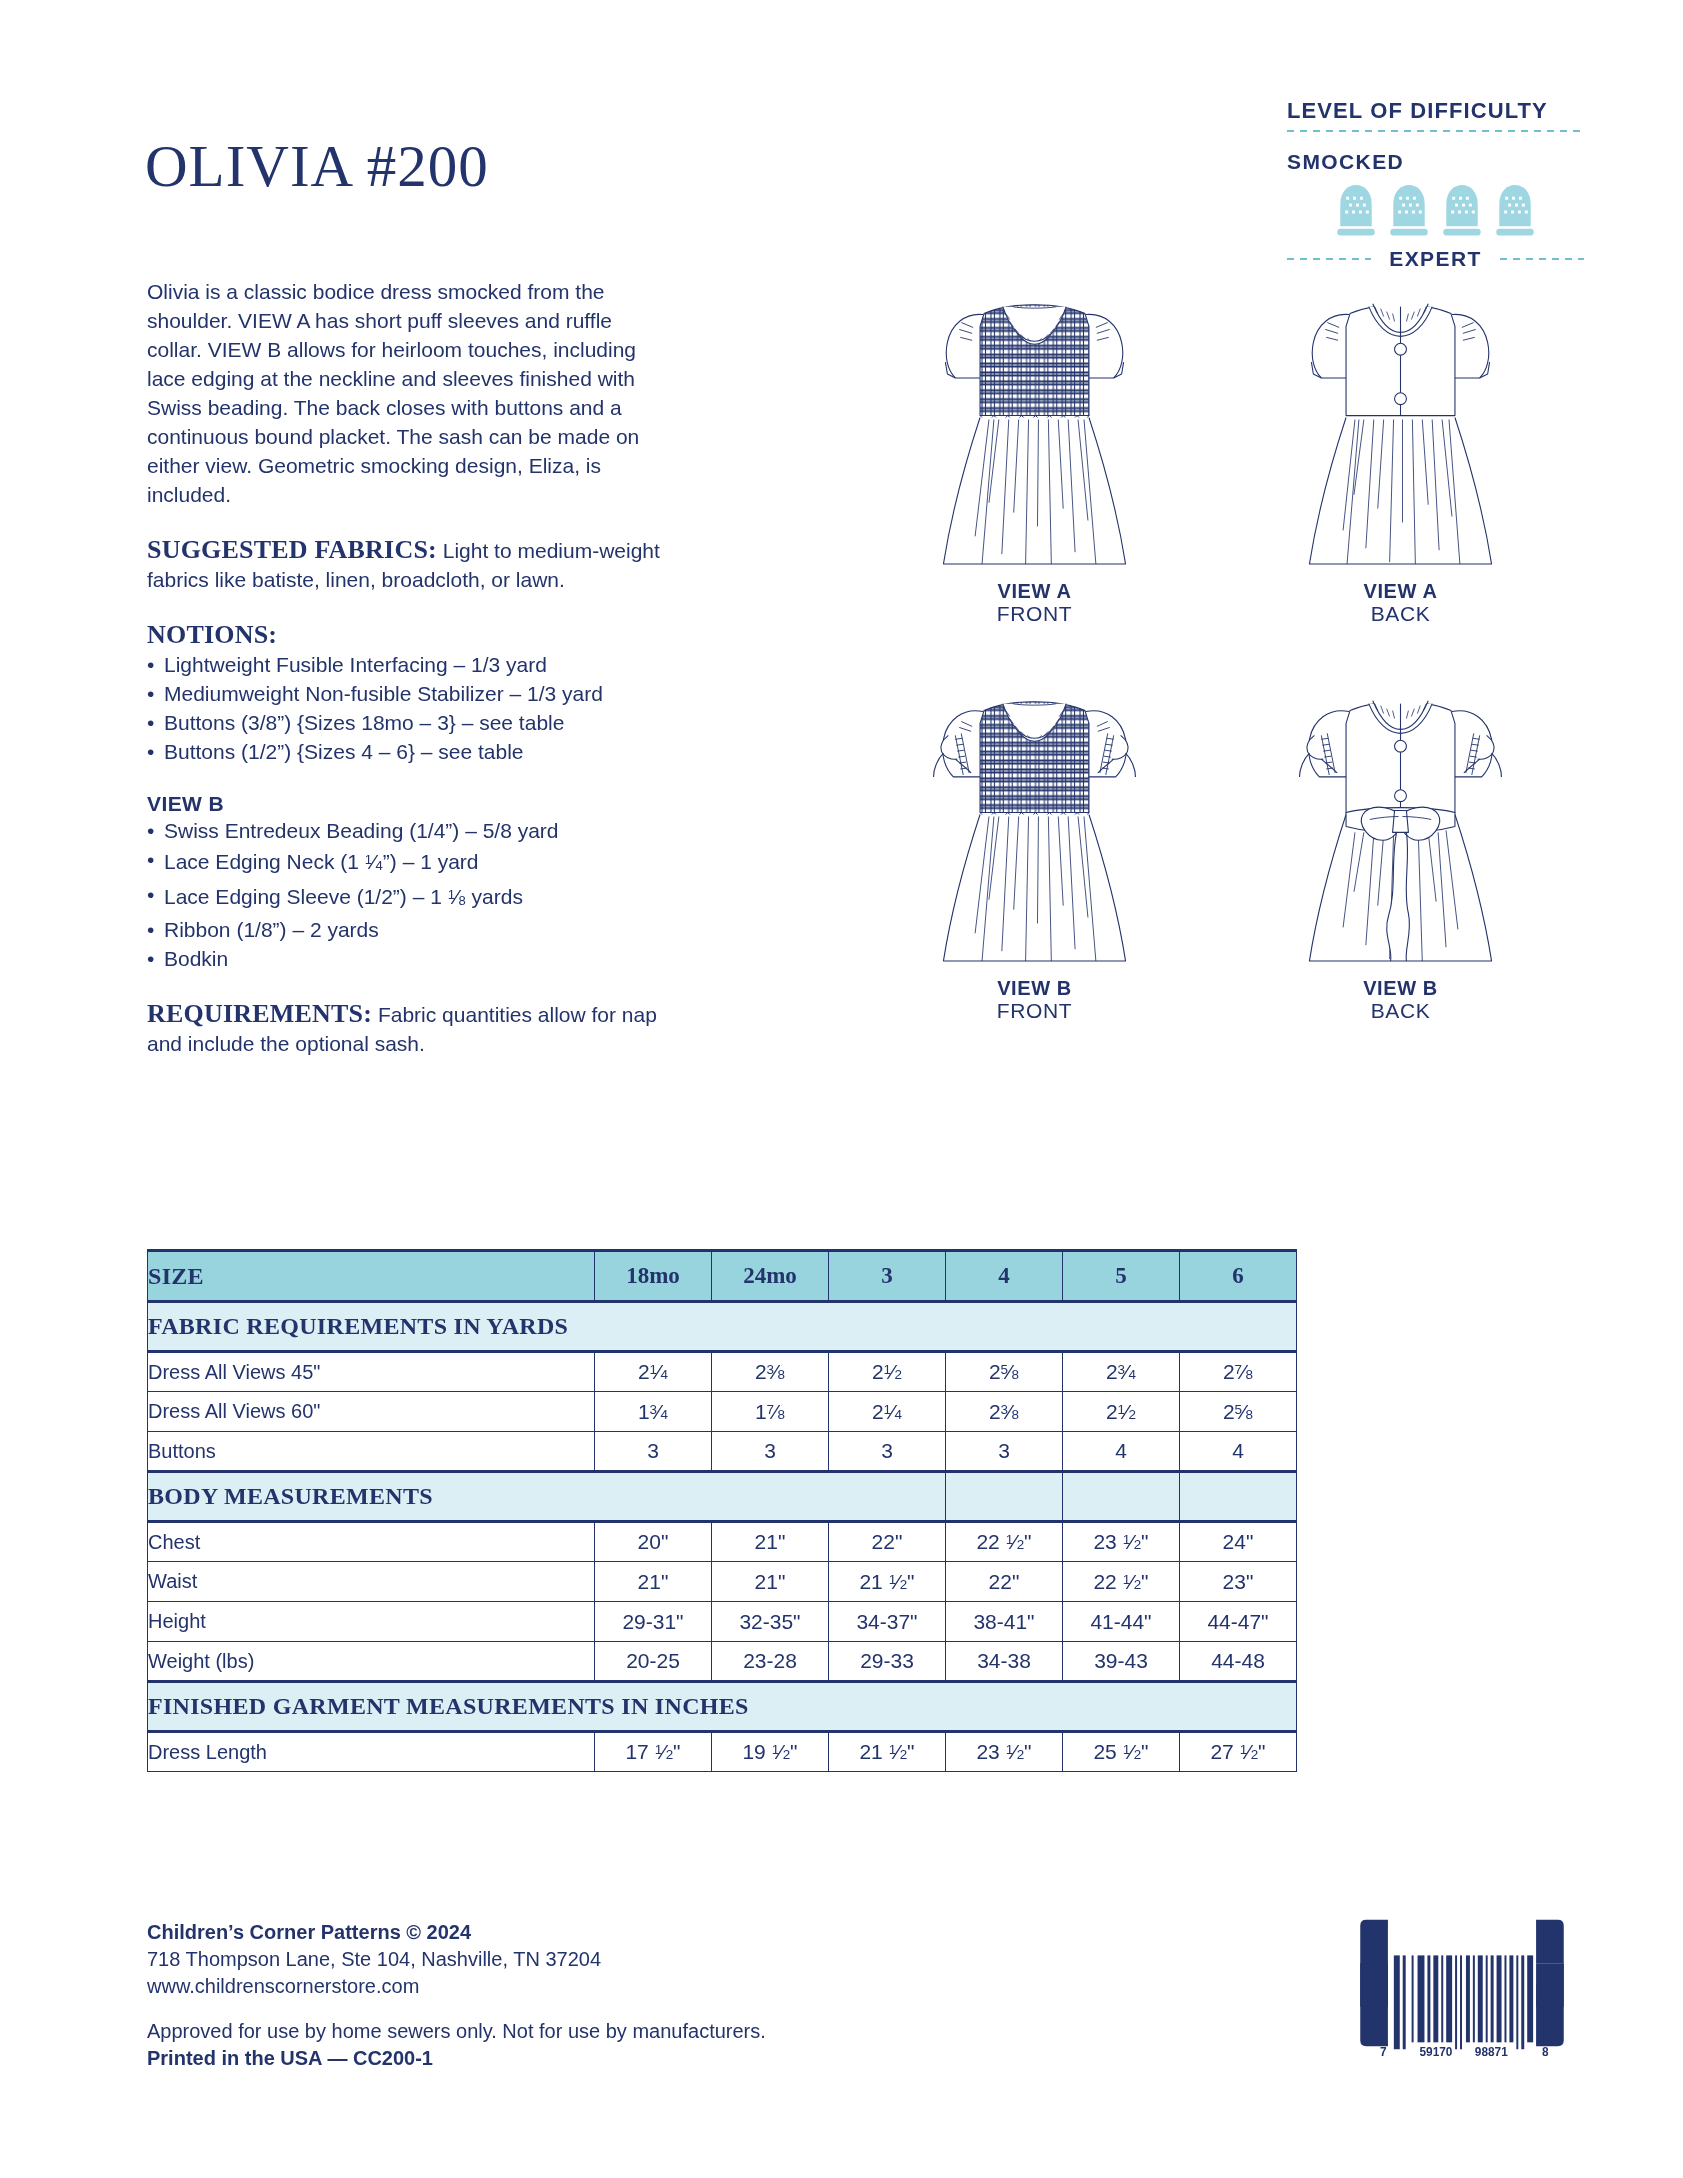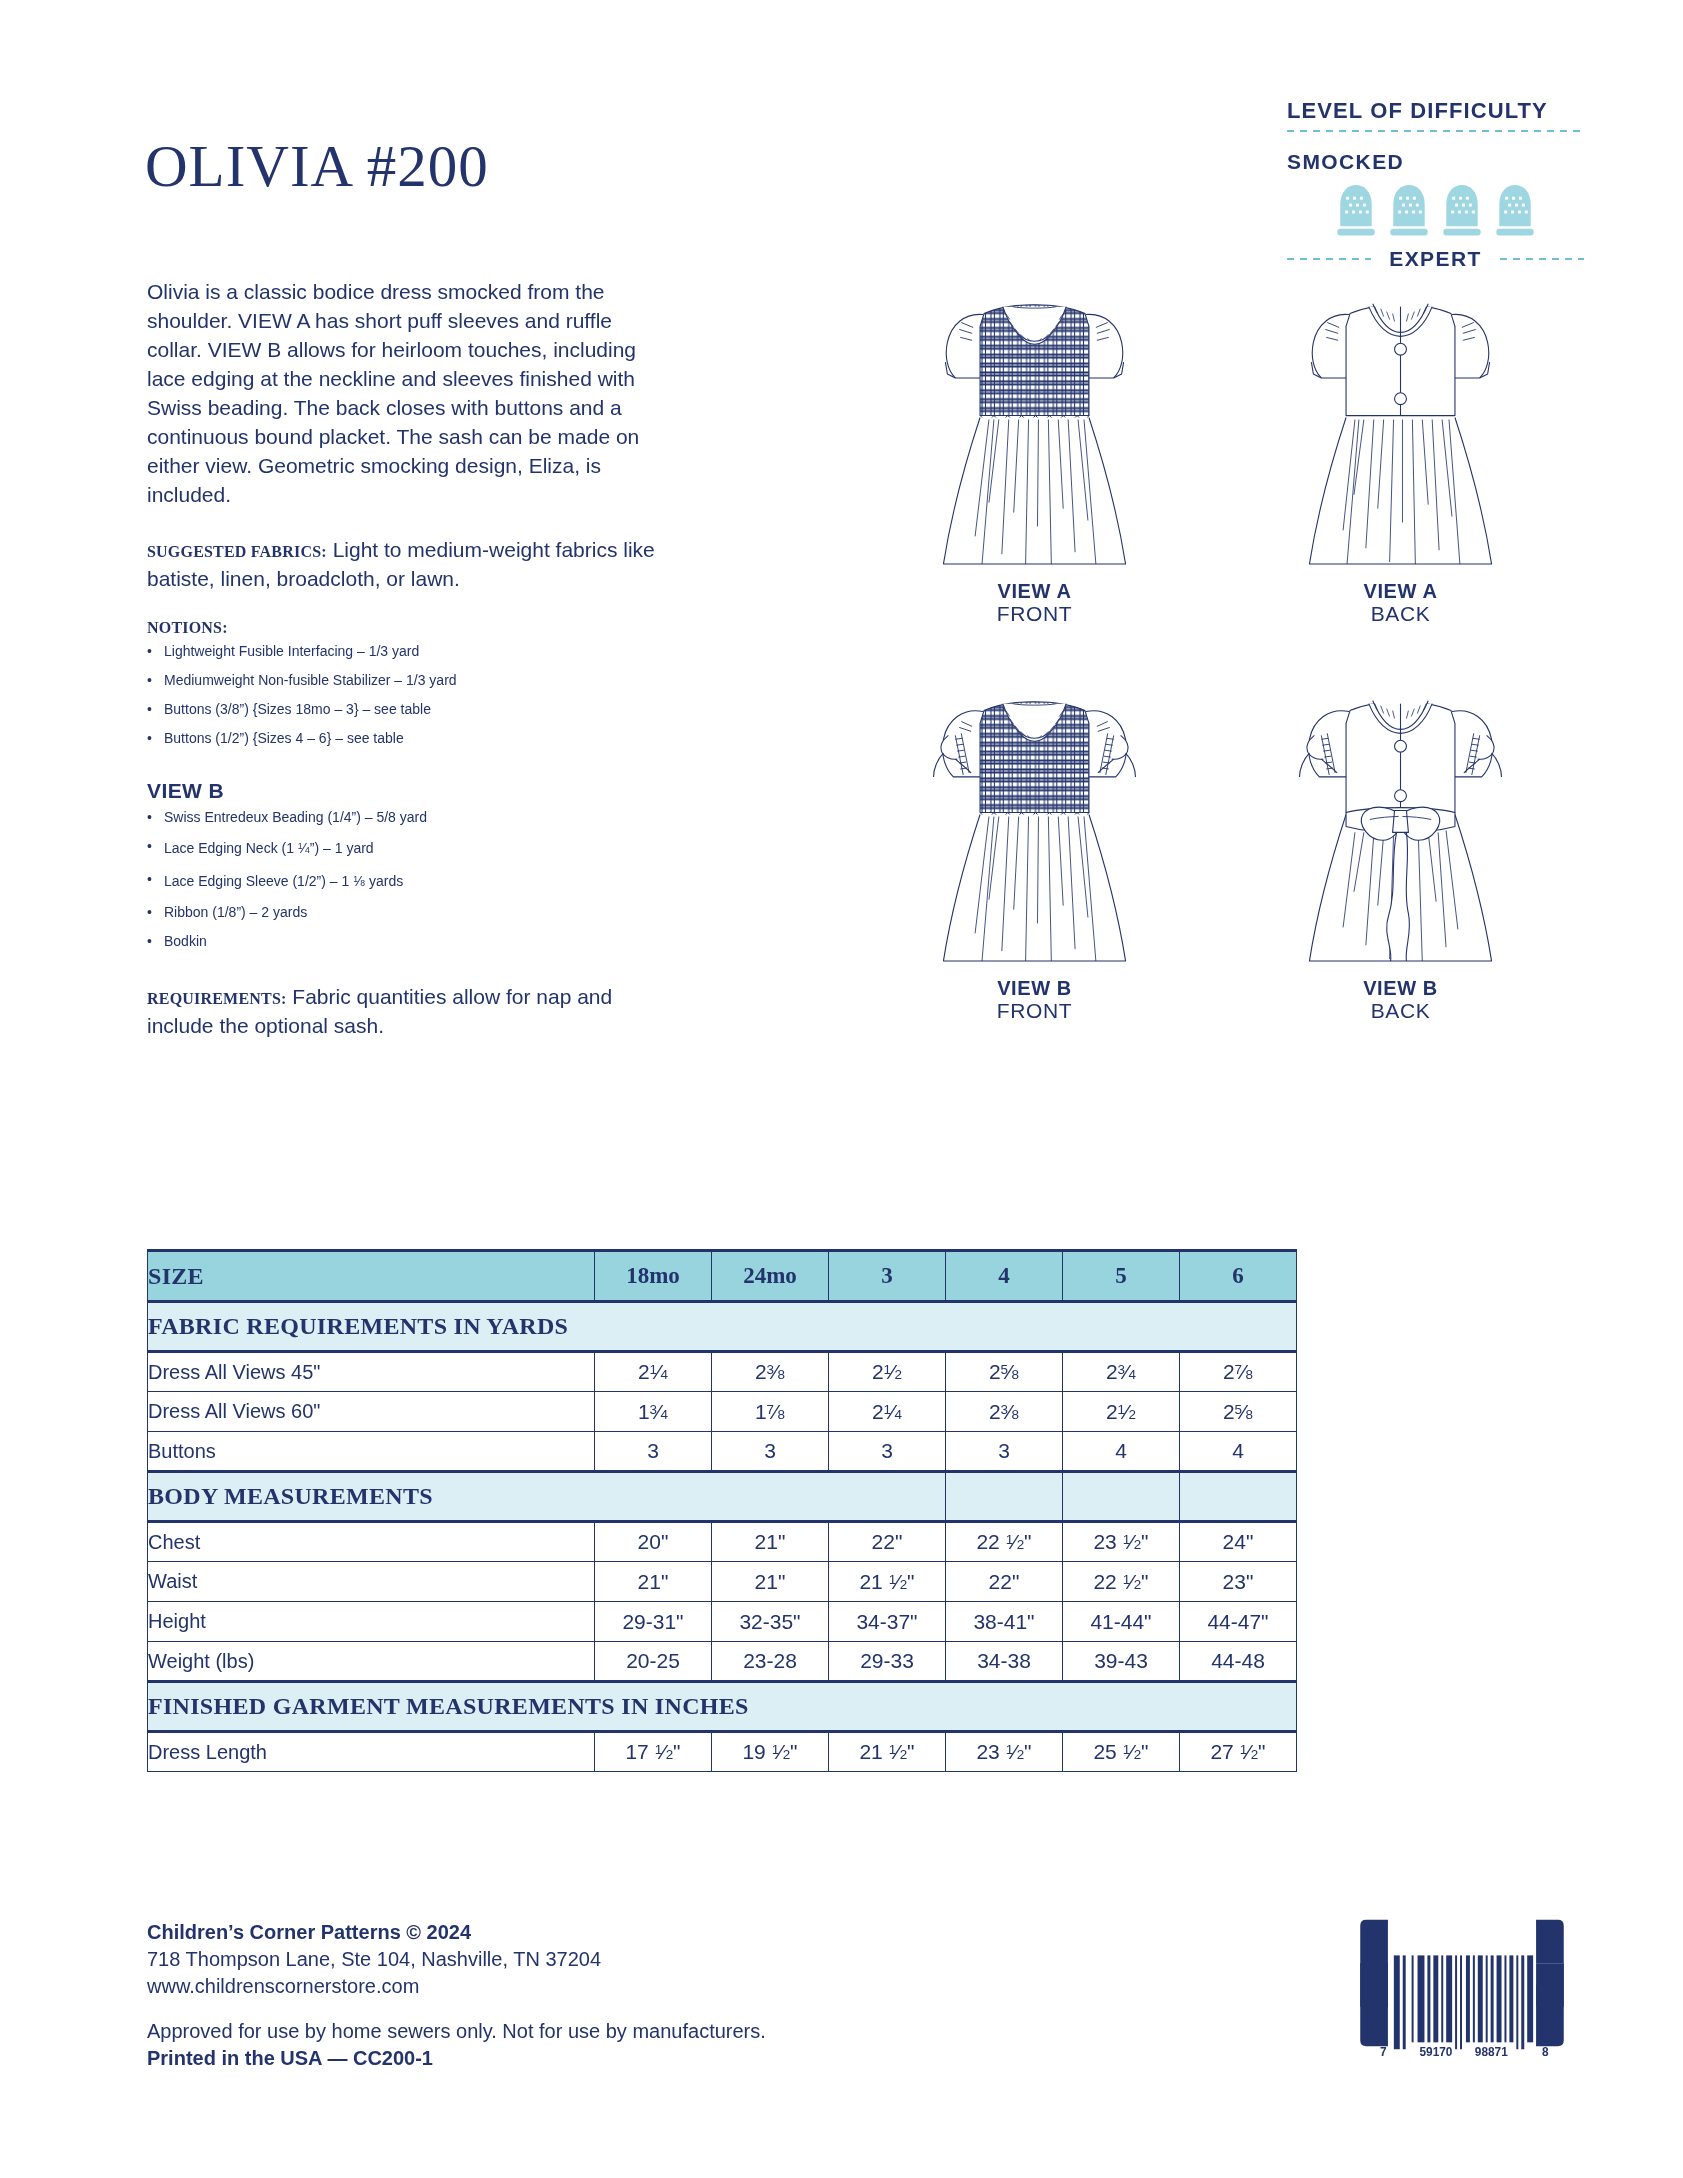--- a/index.html
+++ b/index.html
@@ -49,28 +49,28 @@
 
   
   .leftcol { position:absolute; left:147px; top:277px; width:525px; }
   .body-text {
     font-size:21px; line-height:29px; color:#23336B;
     font-family:"Liberation Sans", sans-serif;
   }
   .sec { margin-top:26px; }
   .sec-head {
     font-family:"Liberation Serif", serif;
-    font-weight:bold; font-size:16px; letter-spacing:0.2px;
+    font-weight:bold; font-size:26px; letter-spacing:0.2px;
     display:inline;
     margin-top:44px;
   }
   .inline-body { font-size:21px; line-height:29px; }
   ul.notions { list-style:none; margin:0; padding:0; }
   ul.notions li {
-    font-size:14px; line-height:29px;
+    font-size:21px; line-height:29px;
     padding-left:17px; position:relative;
   }
   ul.notions li::before {
     content:"\2022"; position:absolute; left:0; top:0;
   }
   .viewb-head {
     font-size:21px; font-weight:bold; letter-spacing:0.4px;
     font-family:"Liberation Sans", sans-serif;
   }
   sup.fr { font-size:0.62em; vertical-align:0.42em; }

